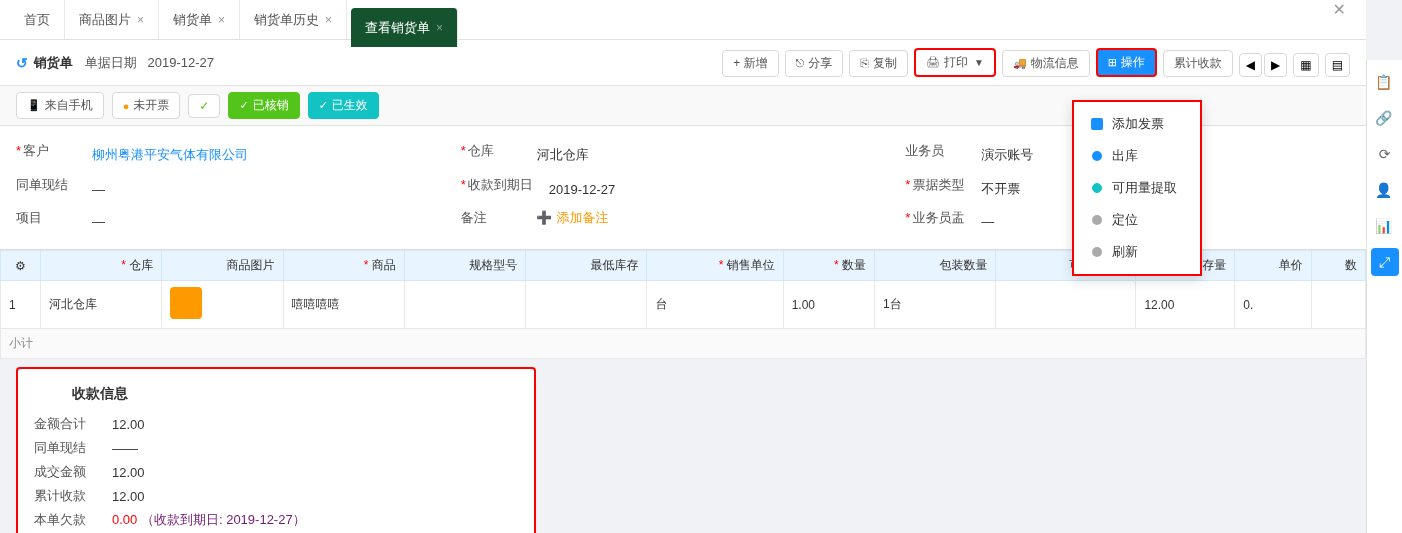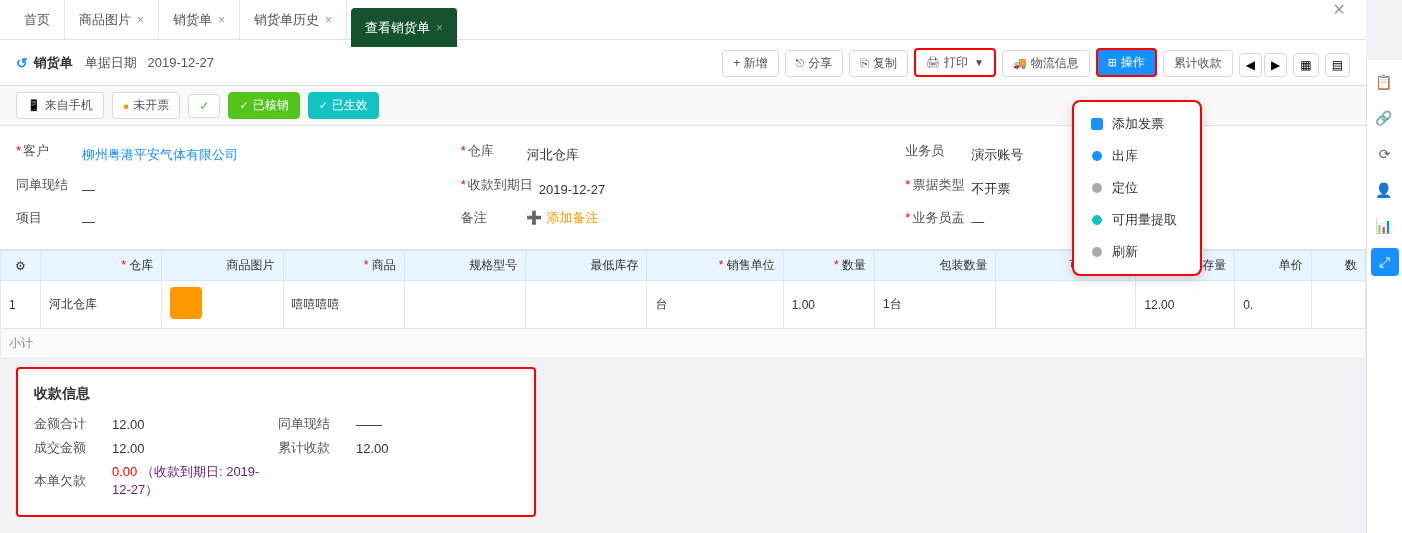--- a/index.html
+++ b/index.html
@@ -65,21 +65,21 @@
 
     
     .form-section {
       background: #fff; padding: 12px 16px;
       border-bottom: 1px solid #e0e0e0;
     }
     .form-row {
       display: flex; align-items: center; gap: 0; margin-bottom: 8px;
     }
     .form-field {
-      display: flex; align-items: center; flex: 1; gap: 6px;
+      display: flex; align-items: center; flex: 1; gap: 16px;
     }
     .form-label { color: #555; white-space: nowrap; min-width: 60px; }
     .form-label.required::before { content: '*'; color: red; margin-right: 2px; }
     .form-value { color: #333; margin-top: 8px; }
     .form-value.link { color: #1890ff; cursor: pointer; }
 
     
     .table-container {
       background: #fff; overflow-x: auto;
     }
@@ -96,31 +96,31 @@
     }
     .subtotal-row td { background: #fafafa; color: #888; }
     .settings-col { width: 40px; text-align: center; }
     .product-img { width: 32px; height: 32px; background: #ff9900; border-radius: 4px; display: inline-block; }
 
     
     .payment-section {
       background: #fff; margin: 8px 16px; padding: 16px;
       border: 2px solid red; border-radius: 4px; max-width: 520px;
     }
-    .payment-title { font-weight: bold; margin-bottom: 12px; font-size: 14px; }
-    .payment-grid { display: grid; grid-template-columns: 1fr 1fr; gap: 6px 4px; }
+    .payment-title { font-weight: bold; margin-bottom: 12px; font-size: 14px; margin-left: 38px; }
+    .payment-grid { display: grid; grid-template-columns: 1fr; gap: 6px 4px; }
     .payment-item { display: flex; align-items: center; gap: 8px; }
     .payment-label { color: #555; min-width: 70px; }
     .payment-value { color: #333; }
     .payment-value.red { color: red; }
 
     
     .dropdown-overlay {
       position: fixed; top: 100px; right: 200px;
-      background: #fff; border: 2px solid red; border-radius: 8px;
+      background: #fff; border: 2px solid red; border-radius: 0;
       box-shadow: 0 4px 12px rgba(0,0,0,0.15); z-index: 100; min-width: 130px;
       padding: 6px 0;
     }
     .dropdown-item {
       display: flex; align-items: center; gap: 8px; padding: 7px 16px;
       cursor: pointer; font-size: 13px; color: #333;
     }
     .dropdown-icon { width: 14px; height: 14px; display: inline-flex; align-items: center; justify-content: center; }
     .icon-square { width: 12px; height: 12px; background: #1890ff; border-radius: 2px; }
     .icon-circle-blue { width: 10px; height: 10px; background: #1890ff; border-radius: 50%; }
@@ -378,29 +378,29 @@
     <span>添加发票</span>
   </div>
   <div class="dropdown-item">
     <span class="dropdown-icon">
       <span class="icon-circle-blue"></span>
     </span>
     <span>出库</span>
   </div>
   <div class="dropdown-item">
     <span class="dropdown-icon">
+      <span class="icon-circle-teal"></span>
+    </span>
+    <span>可用量提取</span>
+  </div>
+  <div class="dropdown-item">
+    <span class="dropdown-icon">
       <span class="icon-circle-gray"></span>
     </span>
     <span>定位</span>
-  </div>
-  <div class="dropdown-item">
-    <span class="dropdown-icon">
-      <span class="icon-circle-teal"></span>
-    </span>
-    <span>可用量提取</span>
   </div>
   <div class="dropdown-item">
     <span class="dropdown-icon">
       <span class="icon-circle-gray"></span>
     </span>
     <span>刷新</span>
   </div>
 </div>
 
 </body></html>

